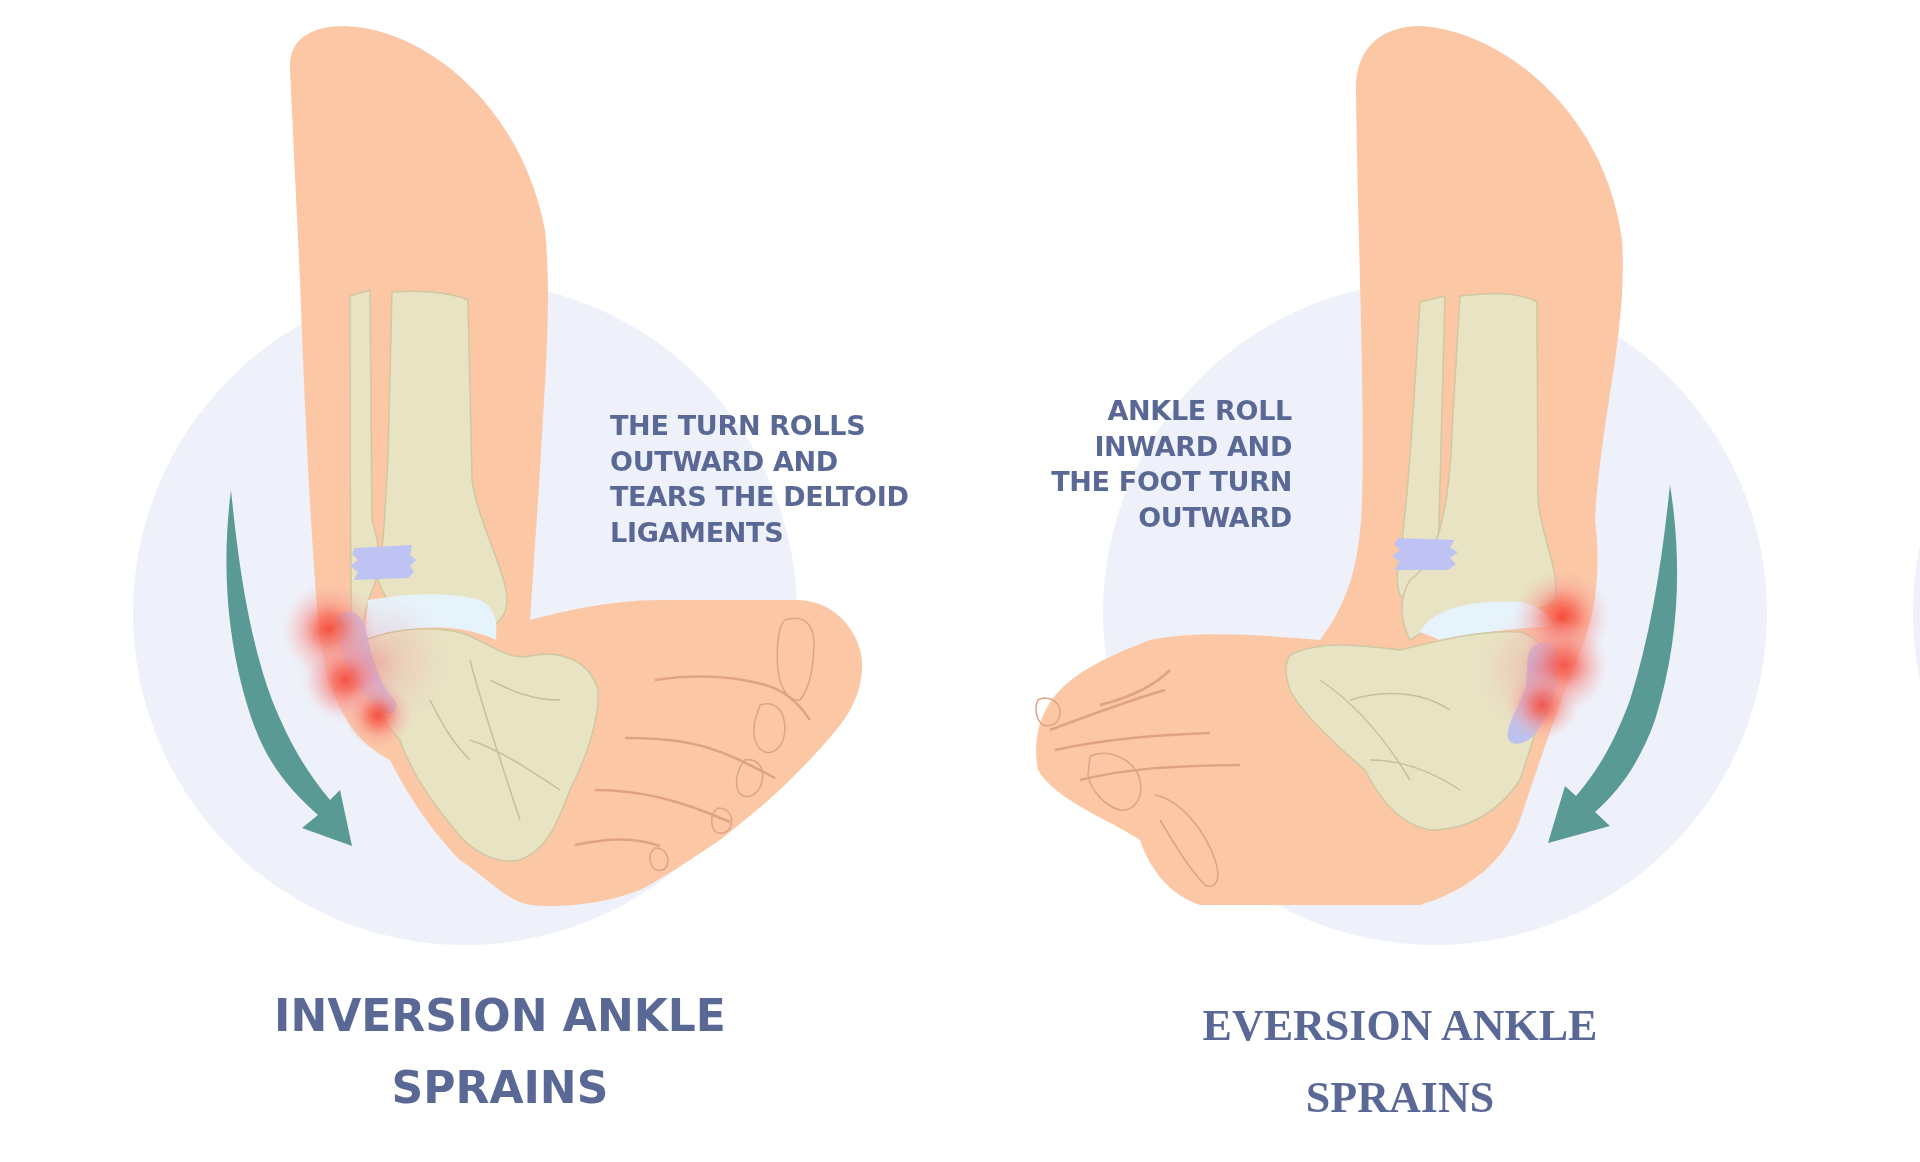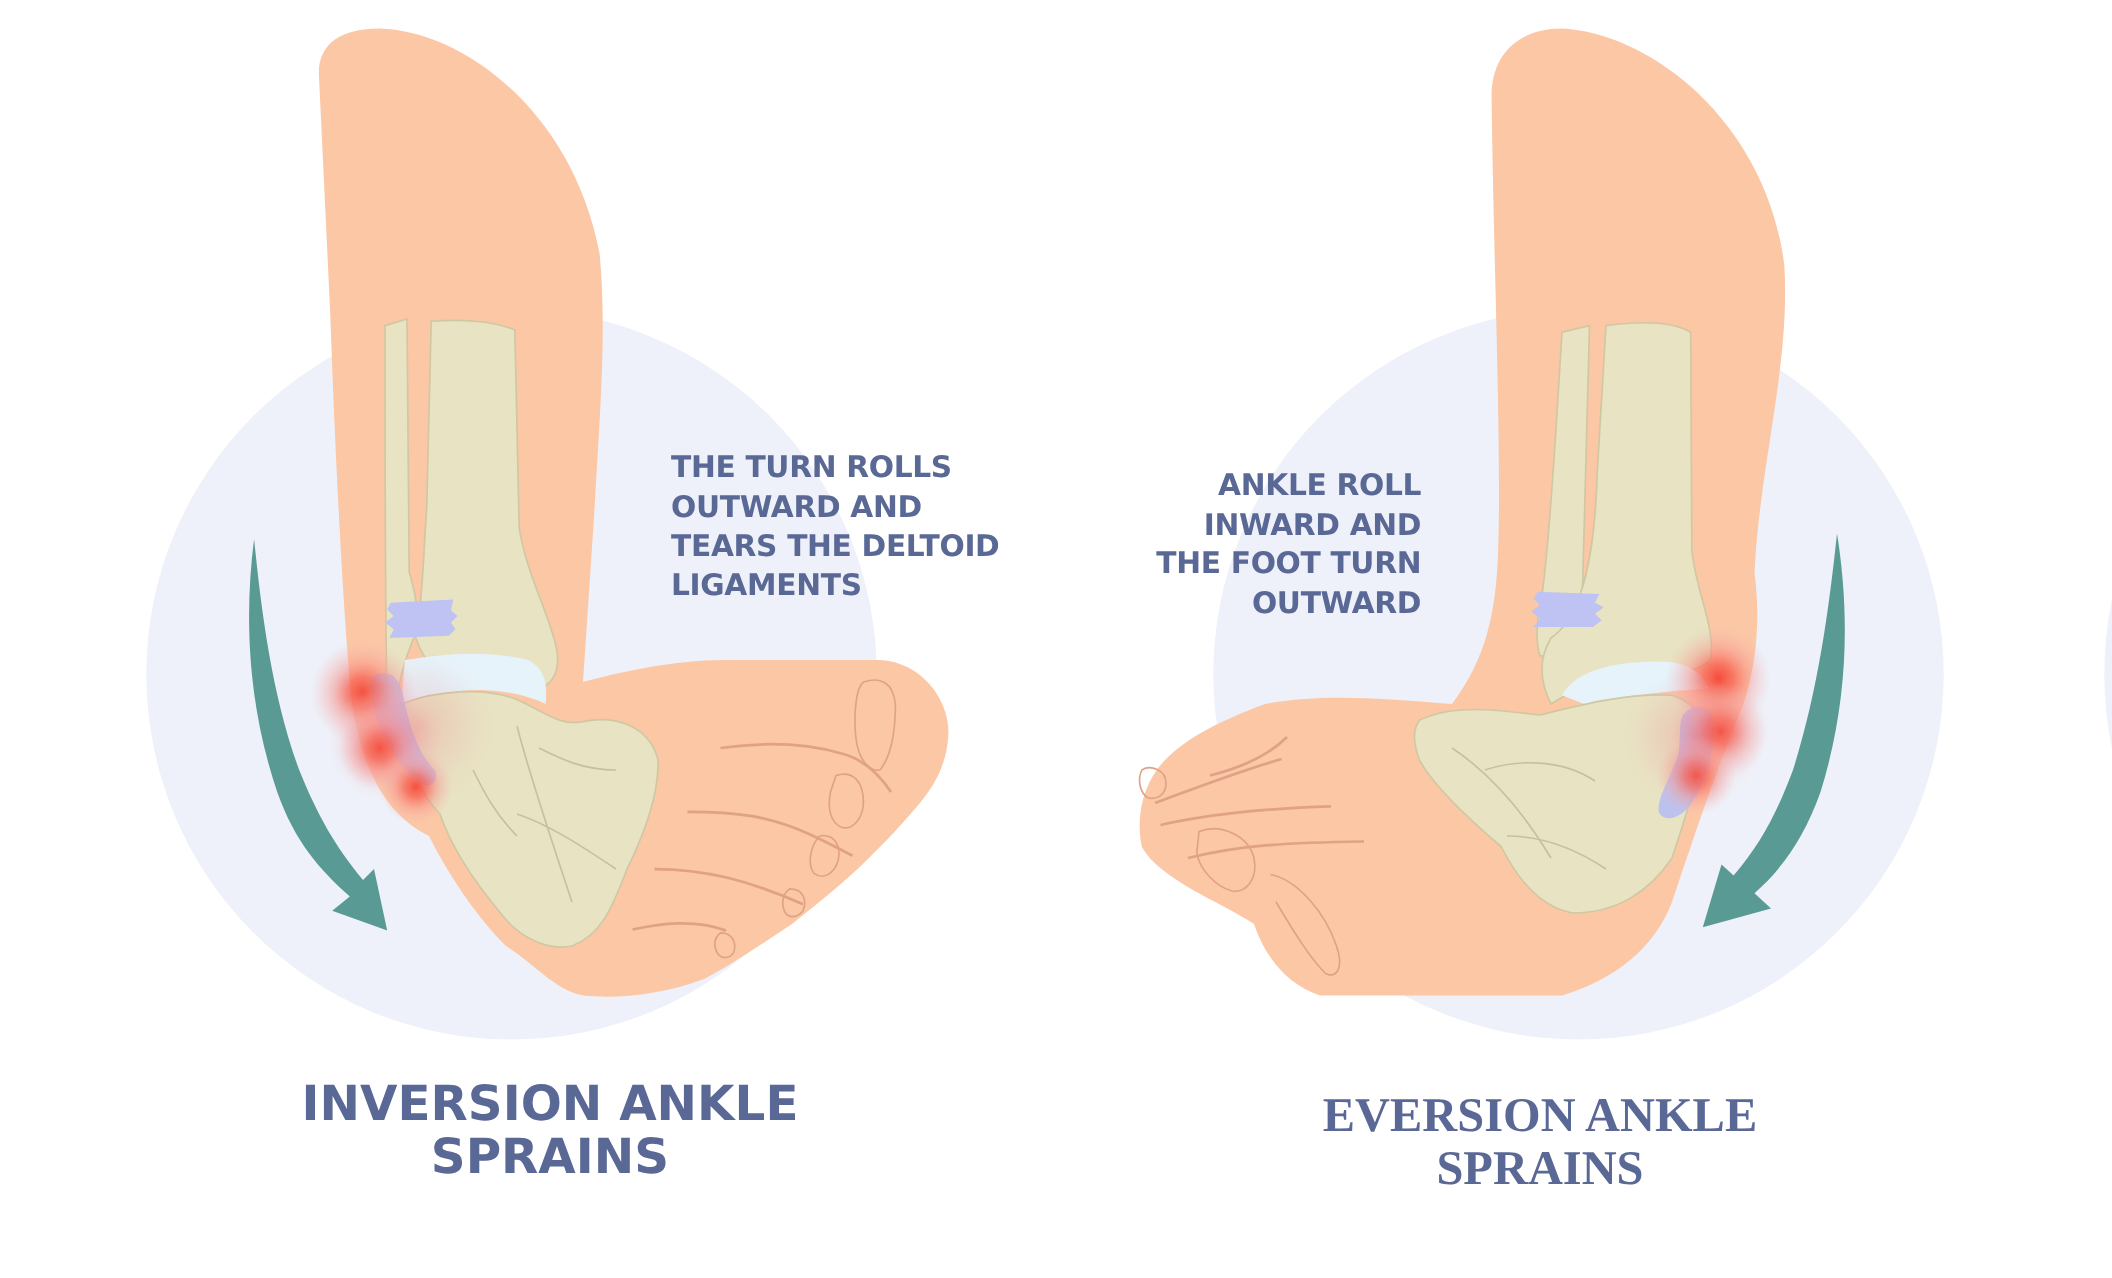--- a/index.html
+++ b/index.html
@@ -1,22 +1,22 @@
 <!DOCTYPE html>
 <html><head>
 <meta charset="utf-8">
 <style>
   html, body { margin:0; padding:0; background:#ffffff; }
   body { width:1920px; height:1162px; position:relative; overflow:hidden; font-family:"DejaVu Sans", sans-serif; }
   .stage { position:absolute; left:0; top:0; width:1920px; height:1162px; }
   svg.art { position:absolute; left:0; top:0; }
   .note { position:absolute; color:#5A6896; font-weight:bold; font-size:27px; line-height:35.5px; letter-spacing:-0.3px; white-space:pre-line; }
   .note-left { left:610px; top:408px; text-align:left; }
-  .note-right { left:1000px; width:292px; top:424px; text-align:right; }
-  .title { position:absolute; color:#5A6896; font-weight:bold; font-size:44px; line-height:48px; text-align:center; letter-spacing:0px; }
+  .note-right { left:1000px; width:292px; top:393px; text-align:right; }
+  .title { position:absolute; color:#5A6896; font-weight:bold; font-size:44px; line-height:72px; text-align:center; letter-spacing:0px; }
   .title-left { left:260px; width:480px; top:980px; }
   .title-right { left:1150px; width:500px; top:990px;font-family:Liberation Serif, serif; }
 </style>
 </head>
 <body>
 
 <div class="stage">
 
   <svg class="art" width="1920" height="1162" viewBox="0 0 1920 1162">
     <defs>

